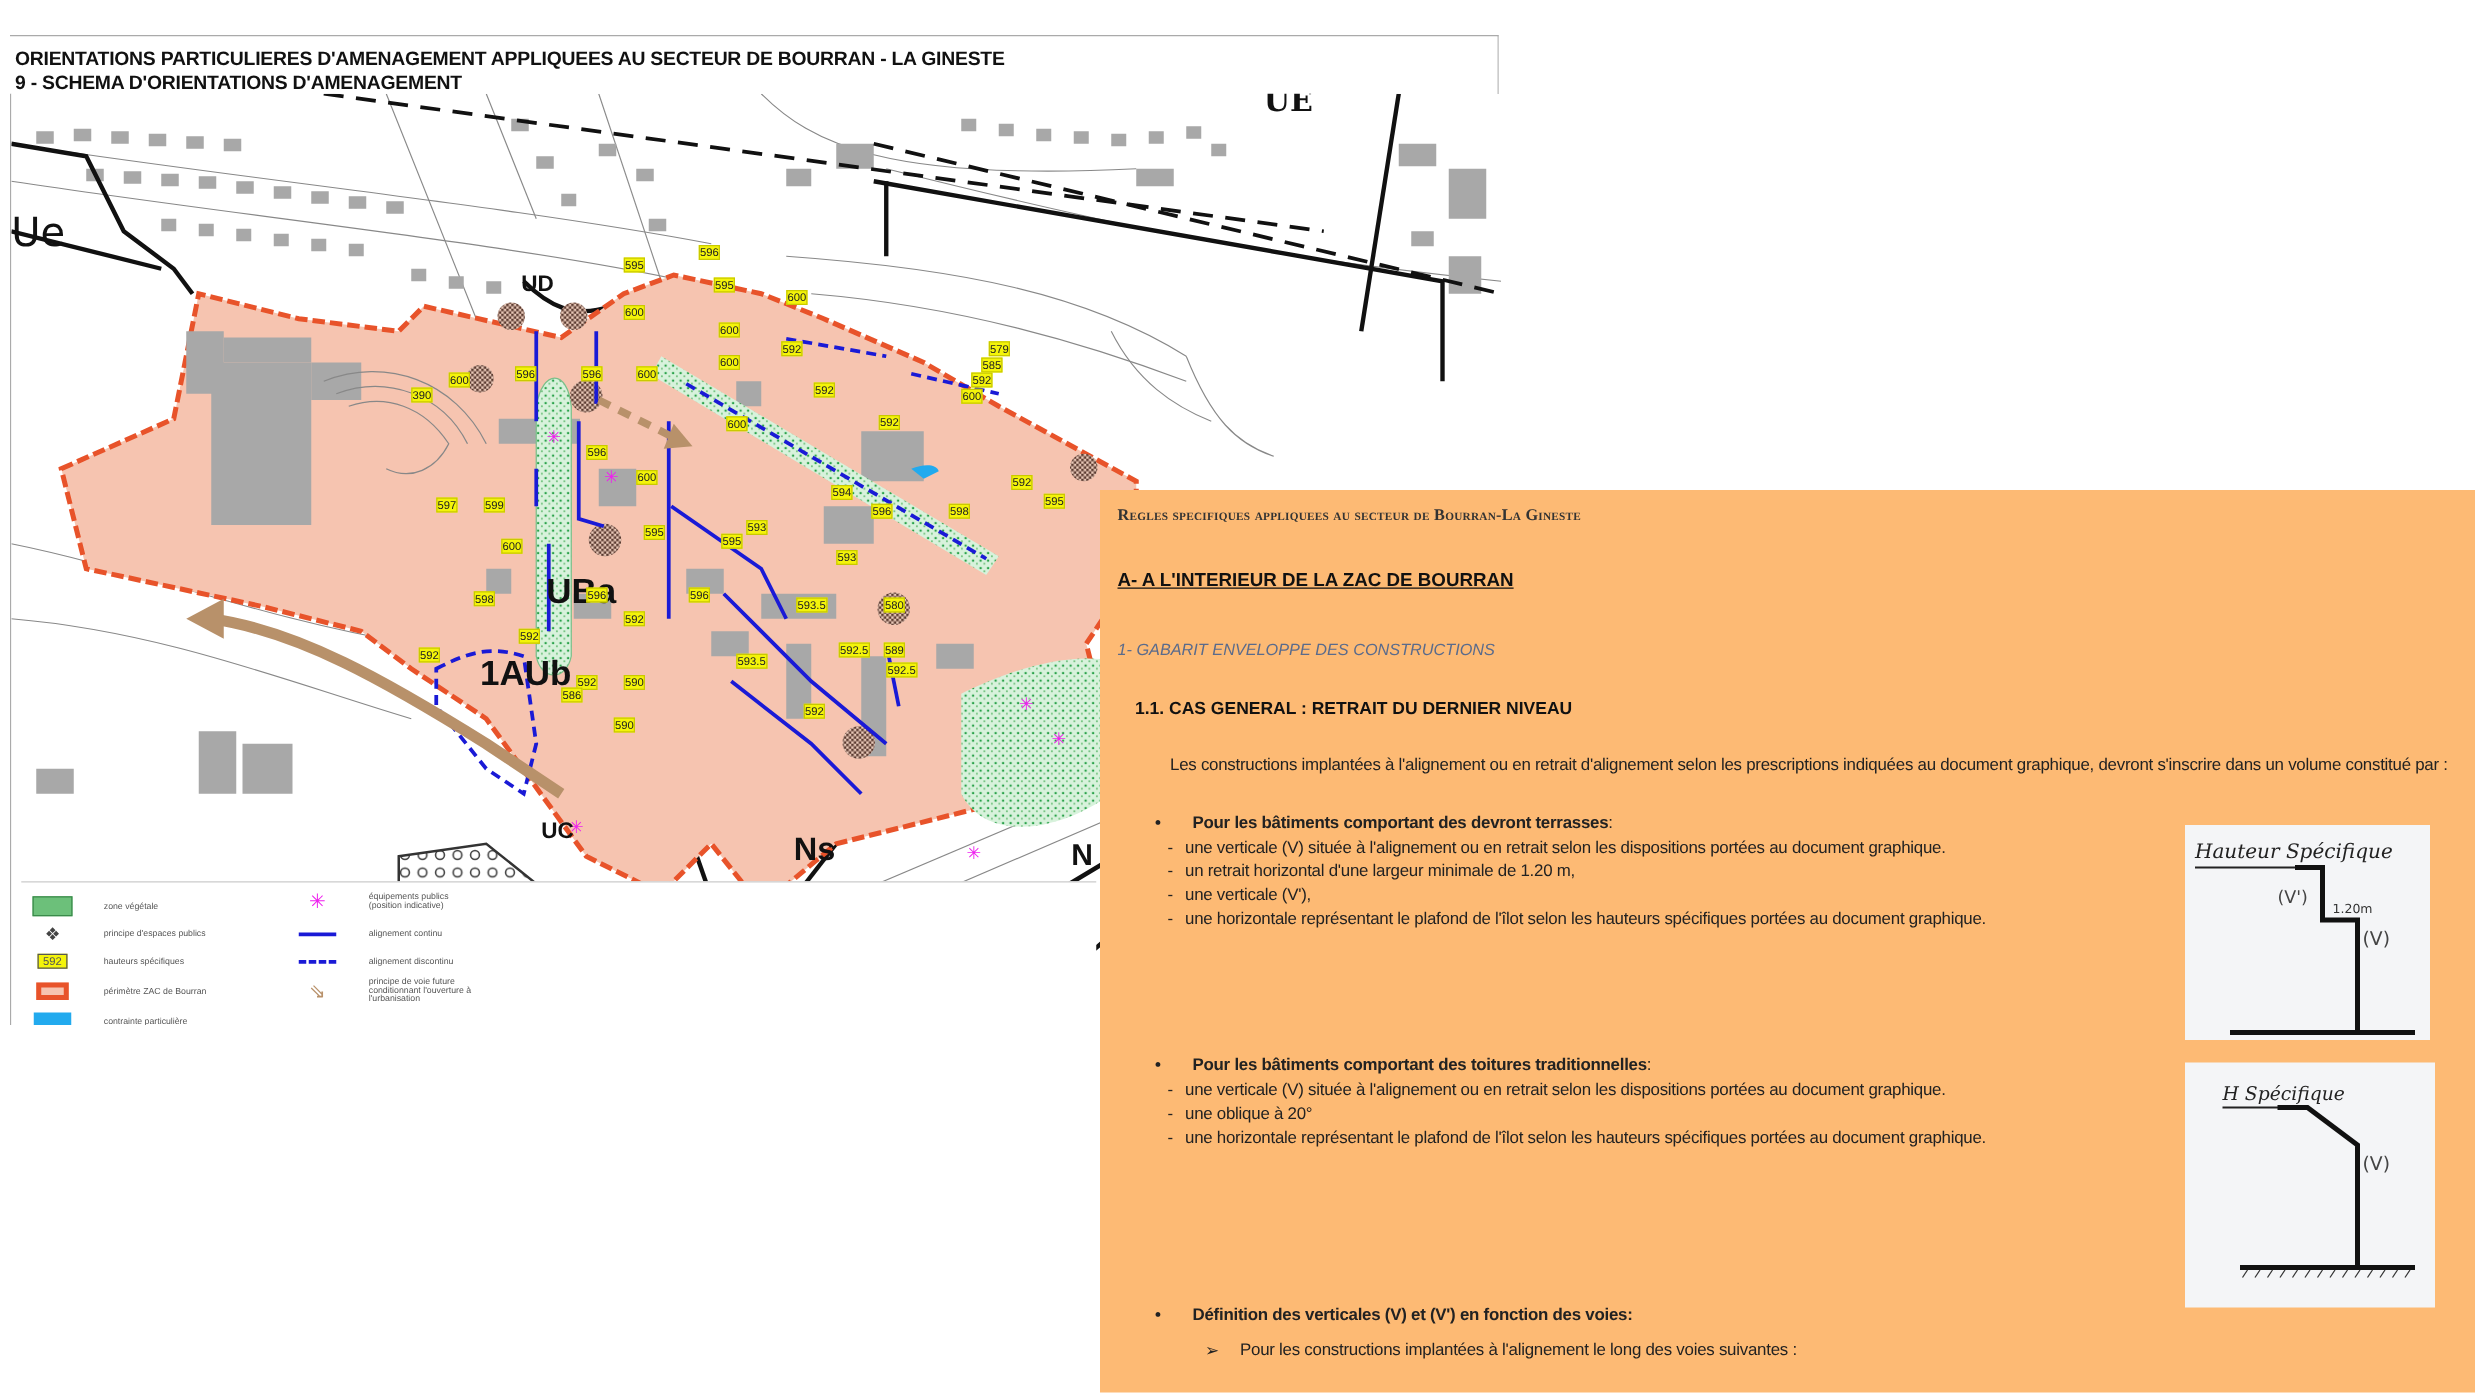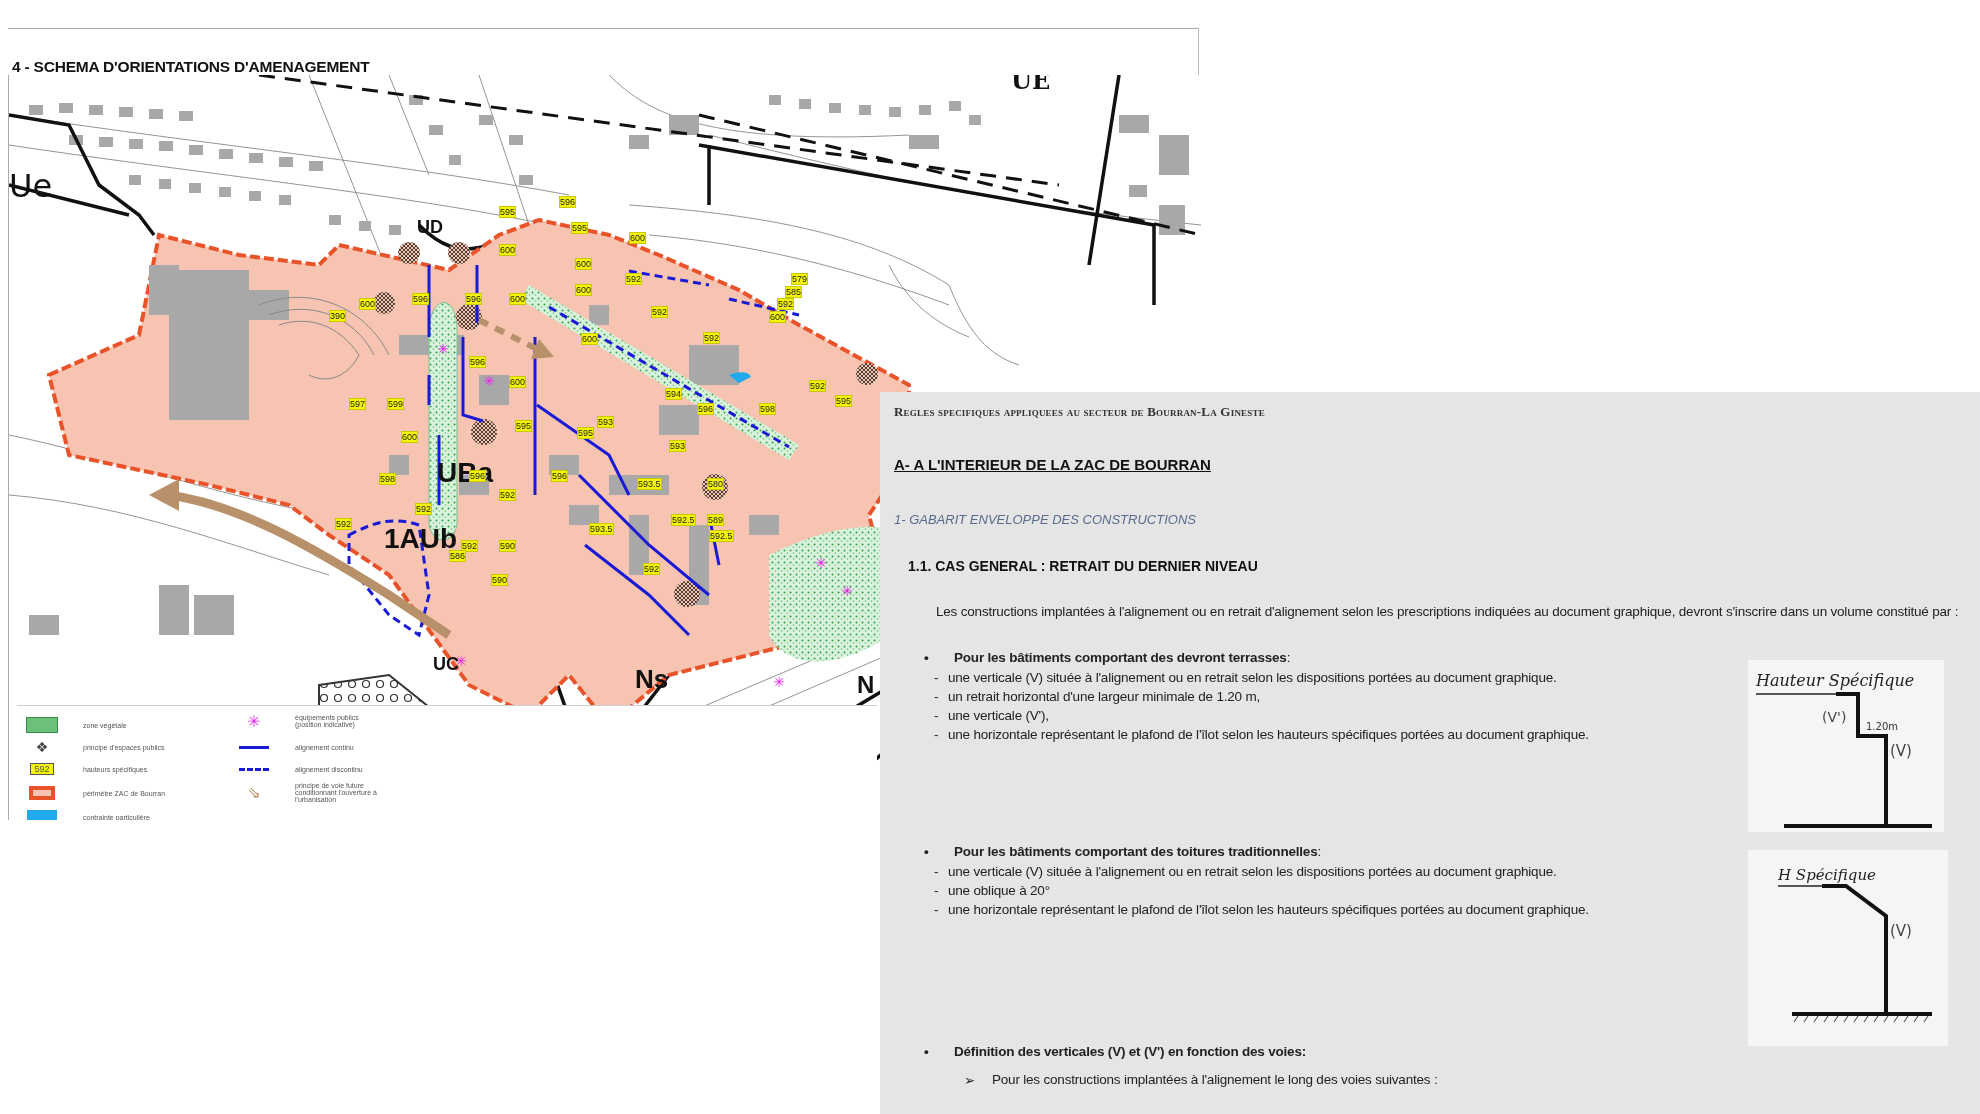--- a/index.html
+++ b/index.html
@@ -15,21 +15,21 @@
 
   .zone-label { position:absolute; font-weight:bold; color:#111; line-height:1; }
   .height-tag { position:absolute; background:#f4f40a; border:1px solid #c9c900; font-size:9px; line-height:10px; padding:0 0; color:#222; font-family:"Liberation Sans", sans-serif; }
 
   
   .legend { position:absolute; left:8px; top:630px; width:860px; height:172px; background:#fff; border-top:1px solid #ccc; }
   .leg-item { position:absolute; display:flex; align-items:center; font-size:7px; color:#555; }
   .leg-sym { width:34px; height:14px; margin-right:24px; display:flex; align-items:center; justify-content:center; }
 
   
-  .doc-panel { position:absolute; left:880px; top:392px; width:1100px; height:722px; background:#e5e5e5; }
+  .doc-panel { position:absolute; left:880px; top:392px; width:1100px; height:722px; background:#fdba74; }
   .doc-header { position:absolute; left:14px; top:12px; font-family:"Liberation Serif", serif; font-size:13px; font-weight:bold; font-variant:small-caps; color:#333; letter-spacing:0.2px; }
   .doc-h1 { position:absolute; left:14px; top:64px; font-size:15px; font-weight:bold; text-decoration:underline; color:#111; }
   .doc-h2 { position:absolute; left:14px; top:120px; font-size:13px; font-style:italic; color:#5a6b8c; }
   .doc-h3 { position:absolute; left:28px; top:166px; font-size:14px; font-weight:bold; color:#111; }
   .doc-para { position:absolute; left:56px; top:210px; width:1040px; font-size:13.5px; line-height:20px; color:#222; letter-spacing:-0.2px; }
 
   .bullet-block { position:absolute; left:44px; width:780px; font-size:13.5px; color:#222; letter-spacing:-0.2px; }
   .bullet-title { font-weight:bold; line-height:20px; display:flex; }
   .bullet-dot { width:30px; flex:none; }
   .bullet-title .colon { font-weight:normal; }
@@ -40,21 +40,22 @@
   .subarrow .arrow { width:28px; }
 
   .sketch { position:absolute; background:#f4f5f7; }
   .sketch svg { display:block; }
 </style>
 </head>
 <body>
 
 <div class="map-panel">
   <div class="map-header">
-    <div class="map-subtitle">4 - SCHEMA D'ORIENTATIONS D'AMENAGEMENT</div>
+    <div class="map-title">ORIENTATIONS PARTICULIERES D'AMENAGEMENT APPLIQUEES AU SECTEUR DE BOURRAN - LA GINESTE</div>
+    <div class="map-subtitle">9 - SCHEMA D'ORIENTATIONS D'AMENAGEMENT</div>
   </div>
 
   <div class="map-canvas">
     <svg width="1192" height="745" viewBox="0 0 1192 745">
       <defs>
         <pattern id="veg" width="6" height="6" patternUnits="userSpaceOnUse">
           <rect width="6" height="6" fill="#d8f2dc"></rect>
           <circle cx="1.5" cy="1.5" r="1" fill="#2aa24a"></circle>
           <circle cx="4.5" cy="4" r="0.8" fill="#6cc07a"></circle>
         </pattern>

